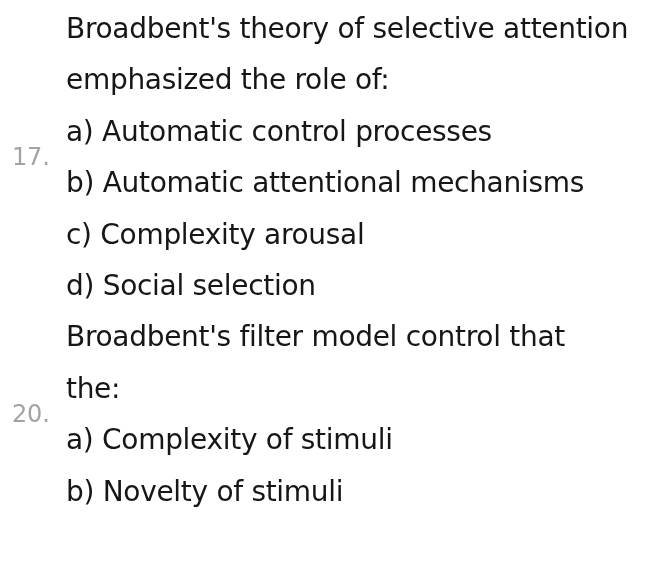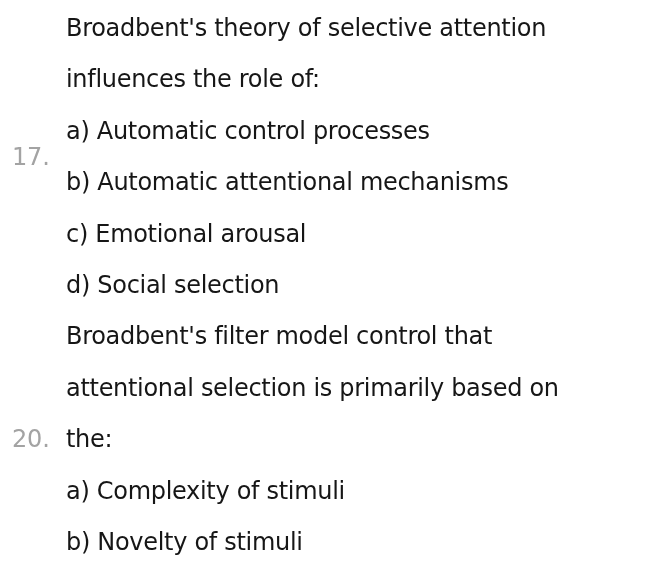--- a/index.html
+++ b/index.html
@@ -31,48 +31,47 @@
     font-size: 24px;
     line-height: 51.4px;
     color: var(--number-color, #a3a3a3);
     letter-spacing: -0.2px;
   }
   .question-content {
     flex: 1 1 auto;
     min-width: 0;
   }
   .text-line {
-    font-size: 24px;
+    font-size: 28px;
     line-height: 51.4px;
     color: var(--text-color, #161616);
     letter-spacing: -0.3px;
     white-space: nowrap;
   }
 </style>
 </head>
 <body>
 
 <main class="page">
   <ol class="question-list" id="question-list">
   <li class="question-item">
     <span class="question-number">17.</span>
     <div class="question-content">
           <div class="text-line">Broadbent's theory of selective attention</div>
-          <div class="text-line">influences the role of:</div>
+          <div class="text-line">emphasized the role of:</div>
           <div class="text-line">a) Automatic control processes</div>
           <div class="text-line">b) Automatic attentional mechanisms</div>
-          <div class="text-line">c) Emotional arousal</div>
+          <div class="text-line">c) Complexity arousal</div>
           <div class="text-line">d) Social selection</div>
         </div>
   </li>
 
   <li class="question-item">
     <span class="question-number">20.</span>
     <div class="question-content">
           <div class="text-line">Broadbent's filter model control that</div>
-          <div class="text-line">attentional selection is primarily based on</div>
           <div class="text-line">the:</div>
           <div class="text-line">a) Complexity of stimuli</div>
           <div class="text-line">b) Novelty of stimuli</div>
         </div>
   </li>
 </ol>
 </main>
 
 </body></html>

